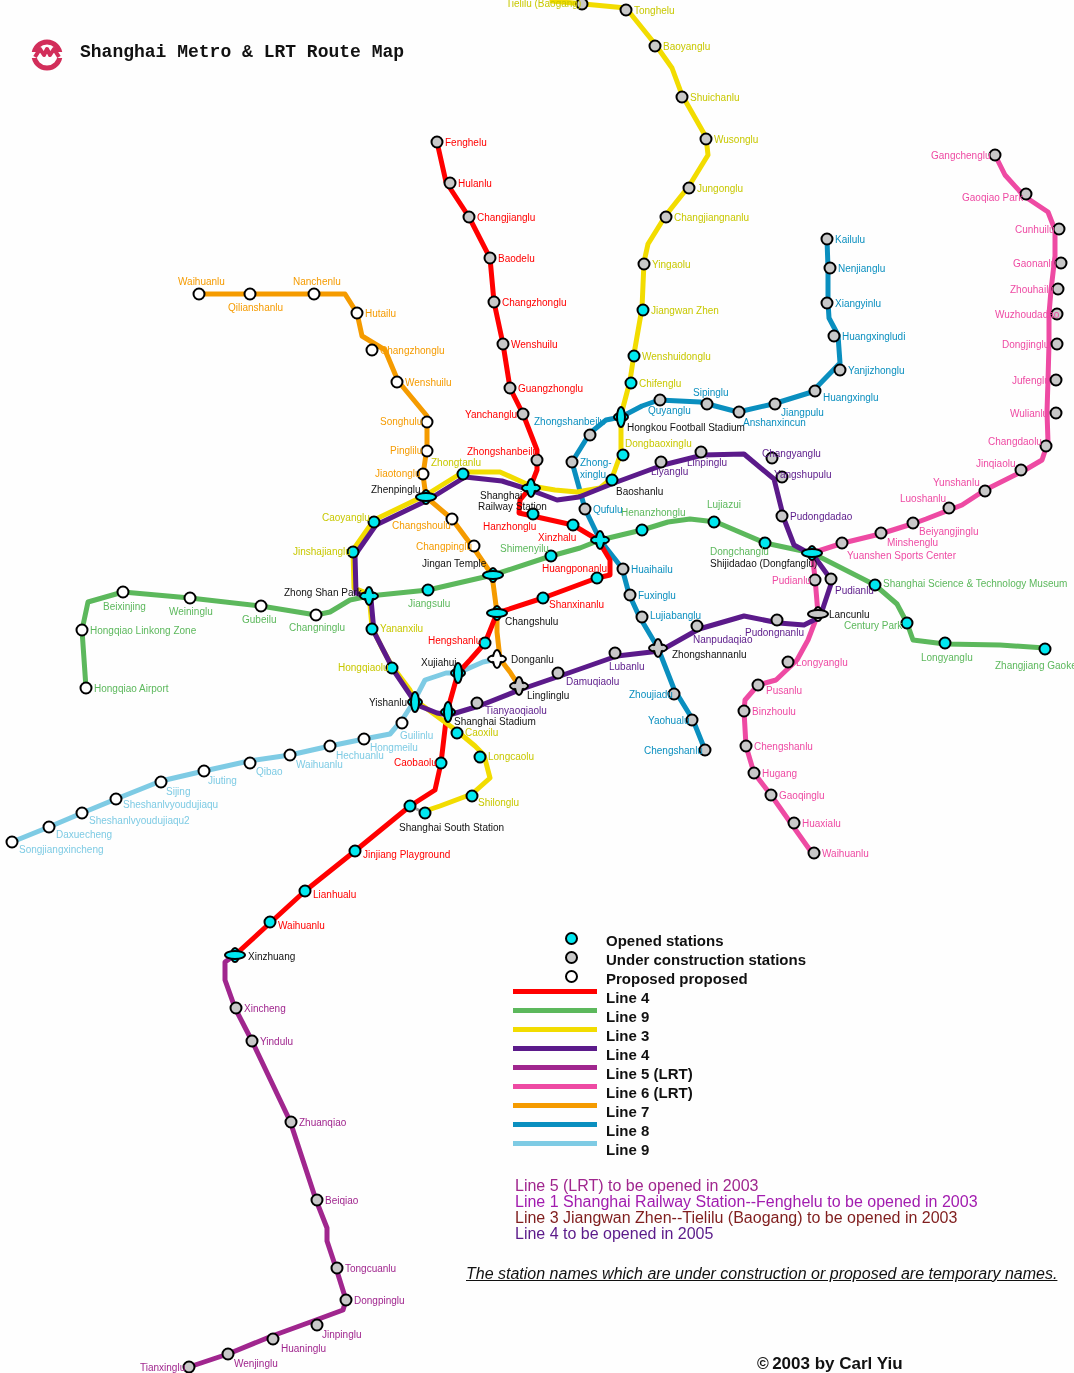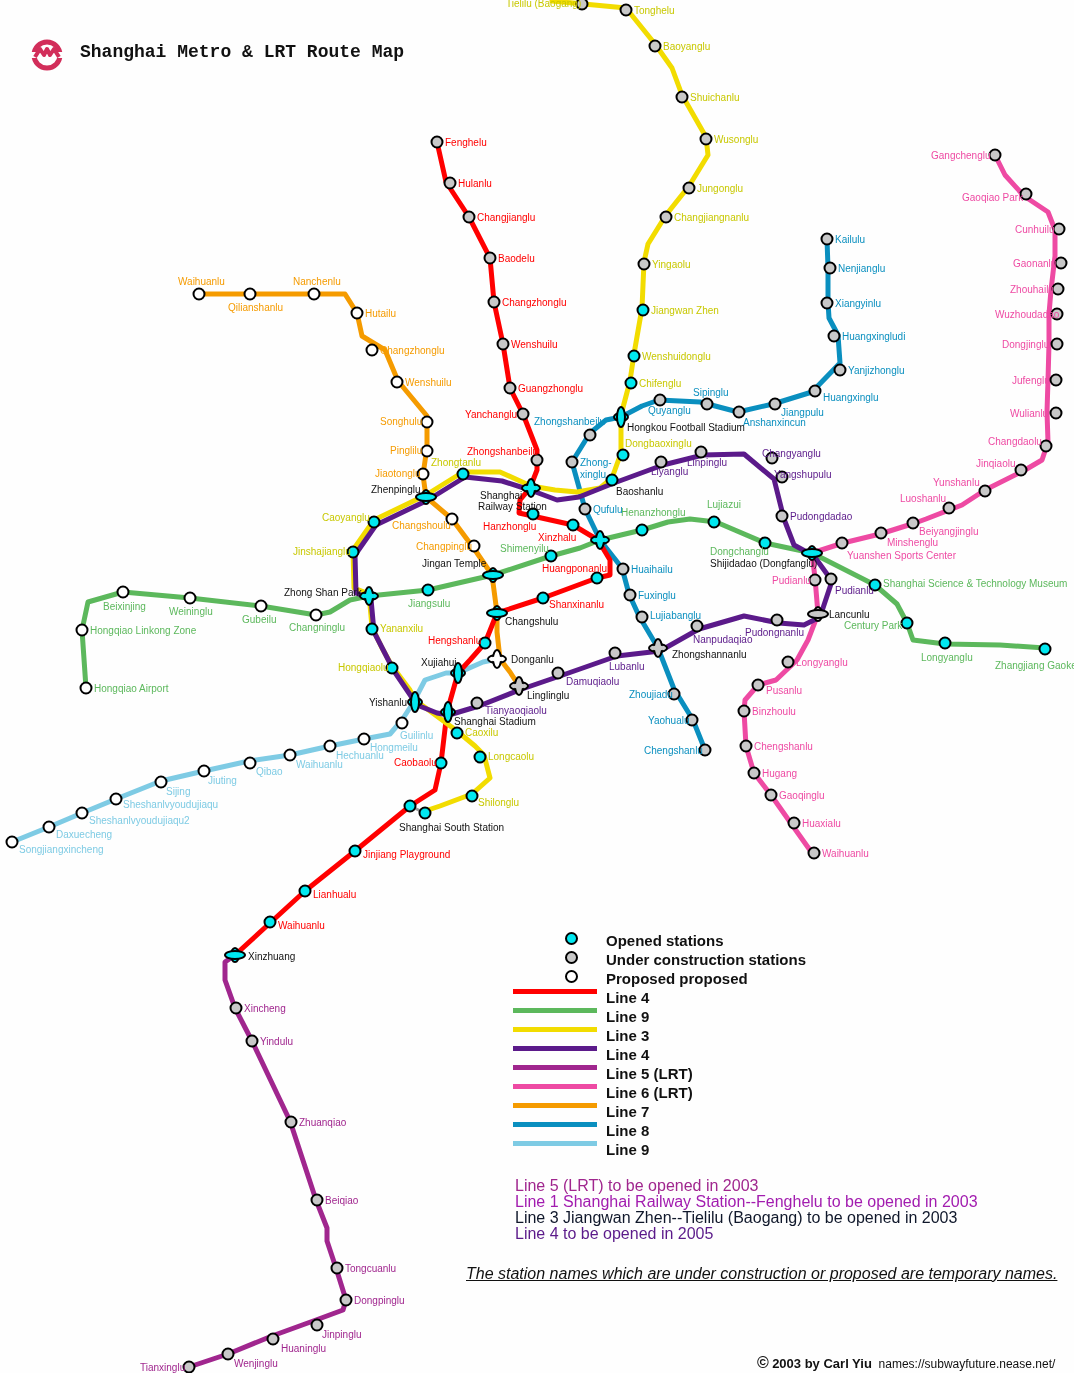--- a/index.html
+++ b/index.html
@@ -9,21 +9,21 @@
   .logo { position: absolute; left: 31px; top: 38px; width: 32px; height: 34px; }
   .legend { position: absolute; left: 510px; top: 932px; }
   .legend-row { display: flex; align-items: flex-start; height: 19px; }
   .legend-sym { width: 90px; display: flex; justify-content: center; align-items: center; }
   .legend-line { width: 84px; height: 5px; margin-left: 3px; margin-right: 3px; }
   .legend-dot { width: 9px; height: 9px; border: 2px solid #000; border-radius: 50%; margin-left: 33px; }
   .legend-label { font-size: 15px; font-weight: bold; color: #111; margin-left: 6px; font-family: "Liberation Sans", sans-serif; }
   .notes { position: absolute; left: 515px; top: 1178px; font-size: 16px; line-height: 16px; font-family: "Liberation Sans", sans-serif; }
   .disclaimer { position: absolute; left: 466px; top: 1265px; font-size: 16px; font-style: italic; text-decoration: underline; color: #111; font-family: "Liberation Sans", sans-serif; }
   .credit { position: absolute; left: 757px; top: 1354px; font-size: 12px; color: #111; font-family: "Liberation Sans", sans-serif; }
-  .credit b { font-size: 13px; }
+  .credit b { font-size: 17px; }
   .credit .copy { font-size: 16px; font-weight: bold; }
   text.st { font-family: "Liberation Sans", sans-serif; font-size: 10px; }
 </style>
 </head>
 <body>
 
 <svg class="logo" viewBox="0 0 32 34">
   <circle cx="16" cy="17" r="13" fill="none" stroke="#d22e5a" stroke-width="5"></circle>
   <rect x="0" y="14" width="32" height="6" fill="#fefefe"></rect>
   <path d="M4 19 L9 11 L13 17 L16 11 L19 17 L23 11 L28 19" fill="none" stroke="#d22e5a" stroke-width="4" stroke-linejoin="round"></path>
@@ -760,21 +760,21 @@
     </div>
   <div class="legend-row">
       <div class="legend-line" style="background:#7ecbe4"></div>
       <span class="legend-label">Line 9</span>
     </div>
 </div>
 
 <div class="notes">
   <div style="color:#a0268e">Line 5 (LRT) to be opened in 2003</div>
   <div style="color:#a21caf">Line 1 Shanghai Railway Station--Fenghelu to be opened in 2003</div>
-  <div style="color:#0f172a">Line 3 Jiangwan Zhen--Tielilu (Baogang) to be opened in 2003</div>
+  <div style="color:#7f1d1d">Line 3 Jiangwan Zhen--Tielilu (Baogang) to be opened in 2003</div>
   <div style="color:#5b1a8a">Line 4 to be opened in 2005</div>
 </div>
 <div class="disclaimer">The station names which are under construction or proposed are temporary names.</div>
 
 <div class="credit">
   <span class="copy">©</span>
   <b>2003 by Carl Yiu</b>
   &nbsp;<span>names://subwayfuture.nease.net/</span>
 </div>
 

